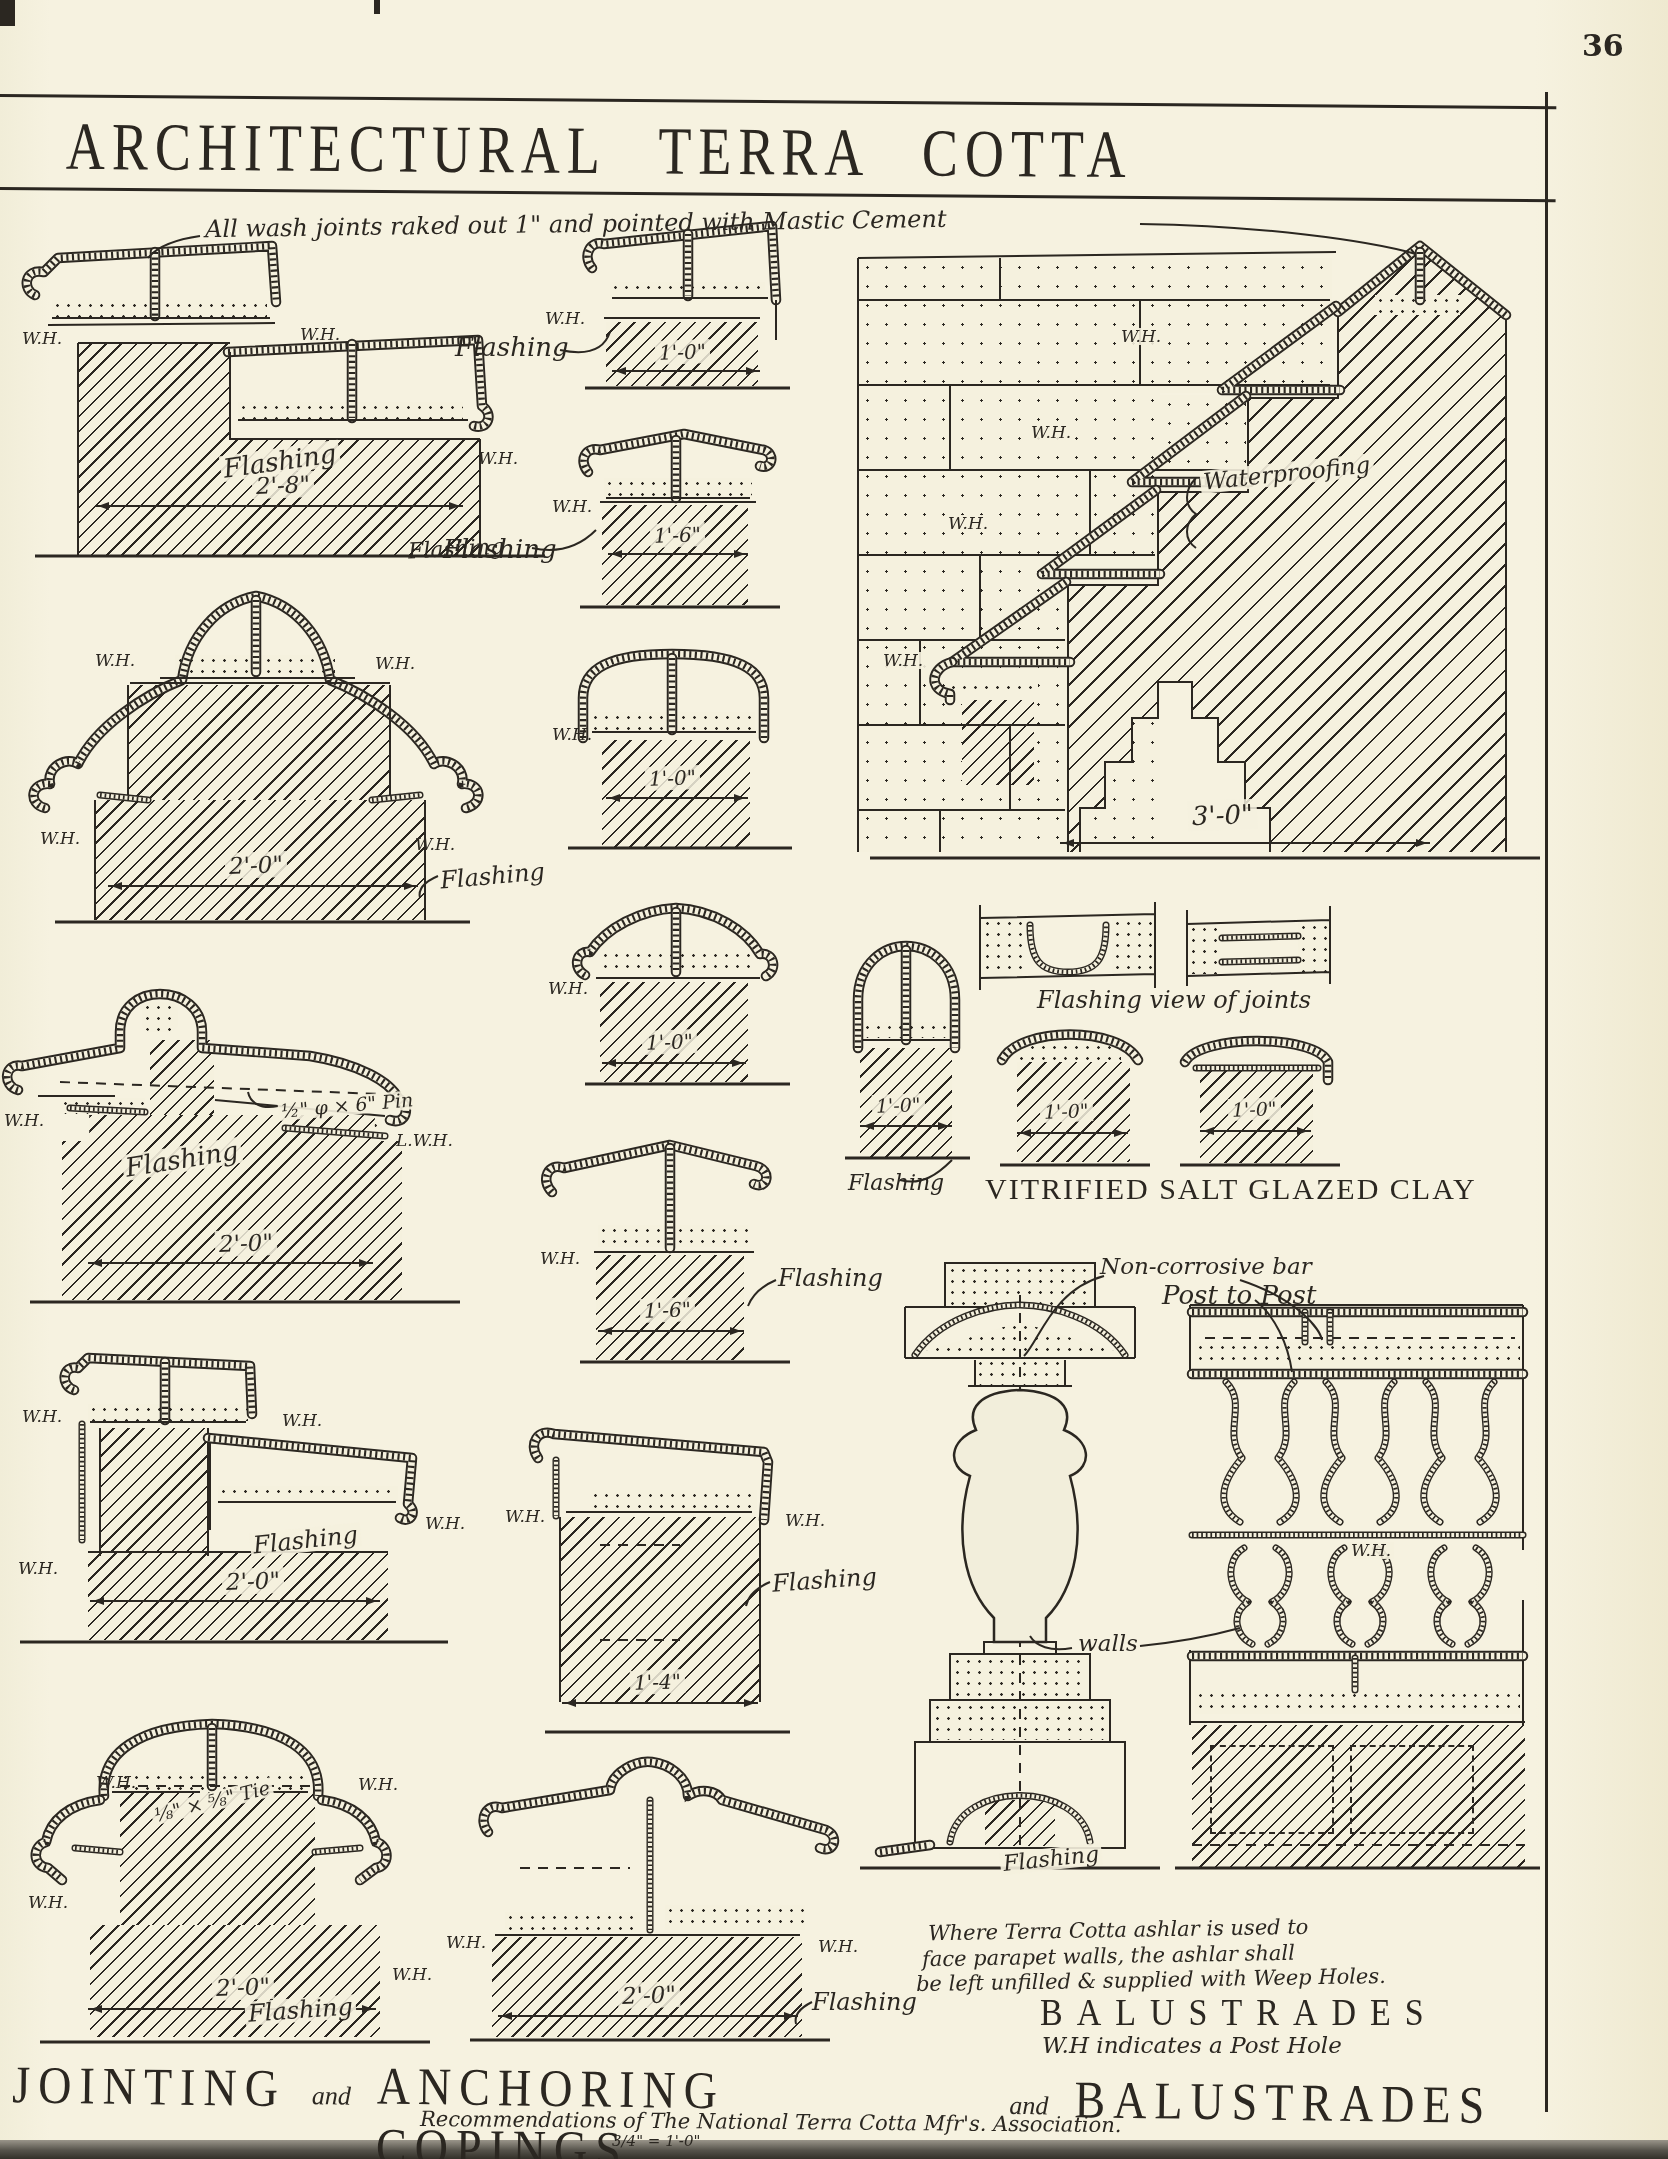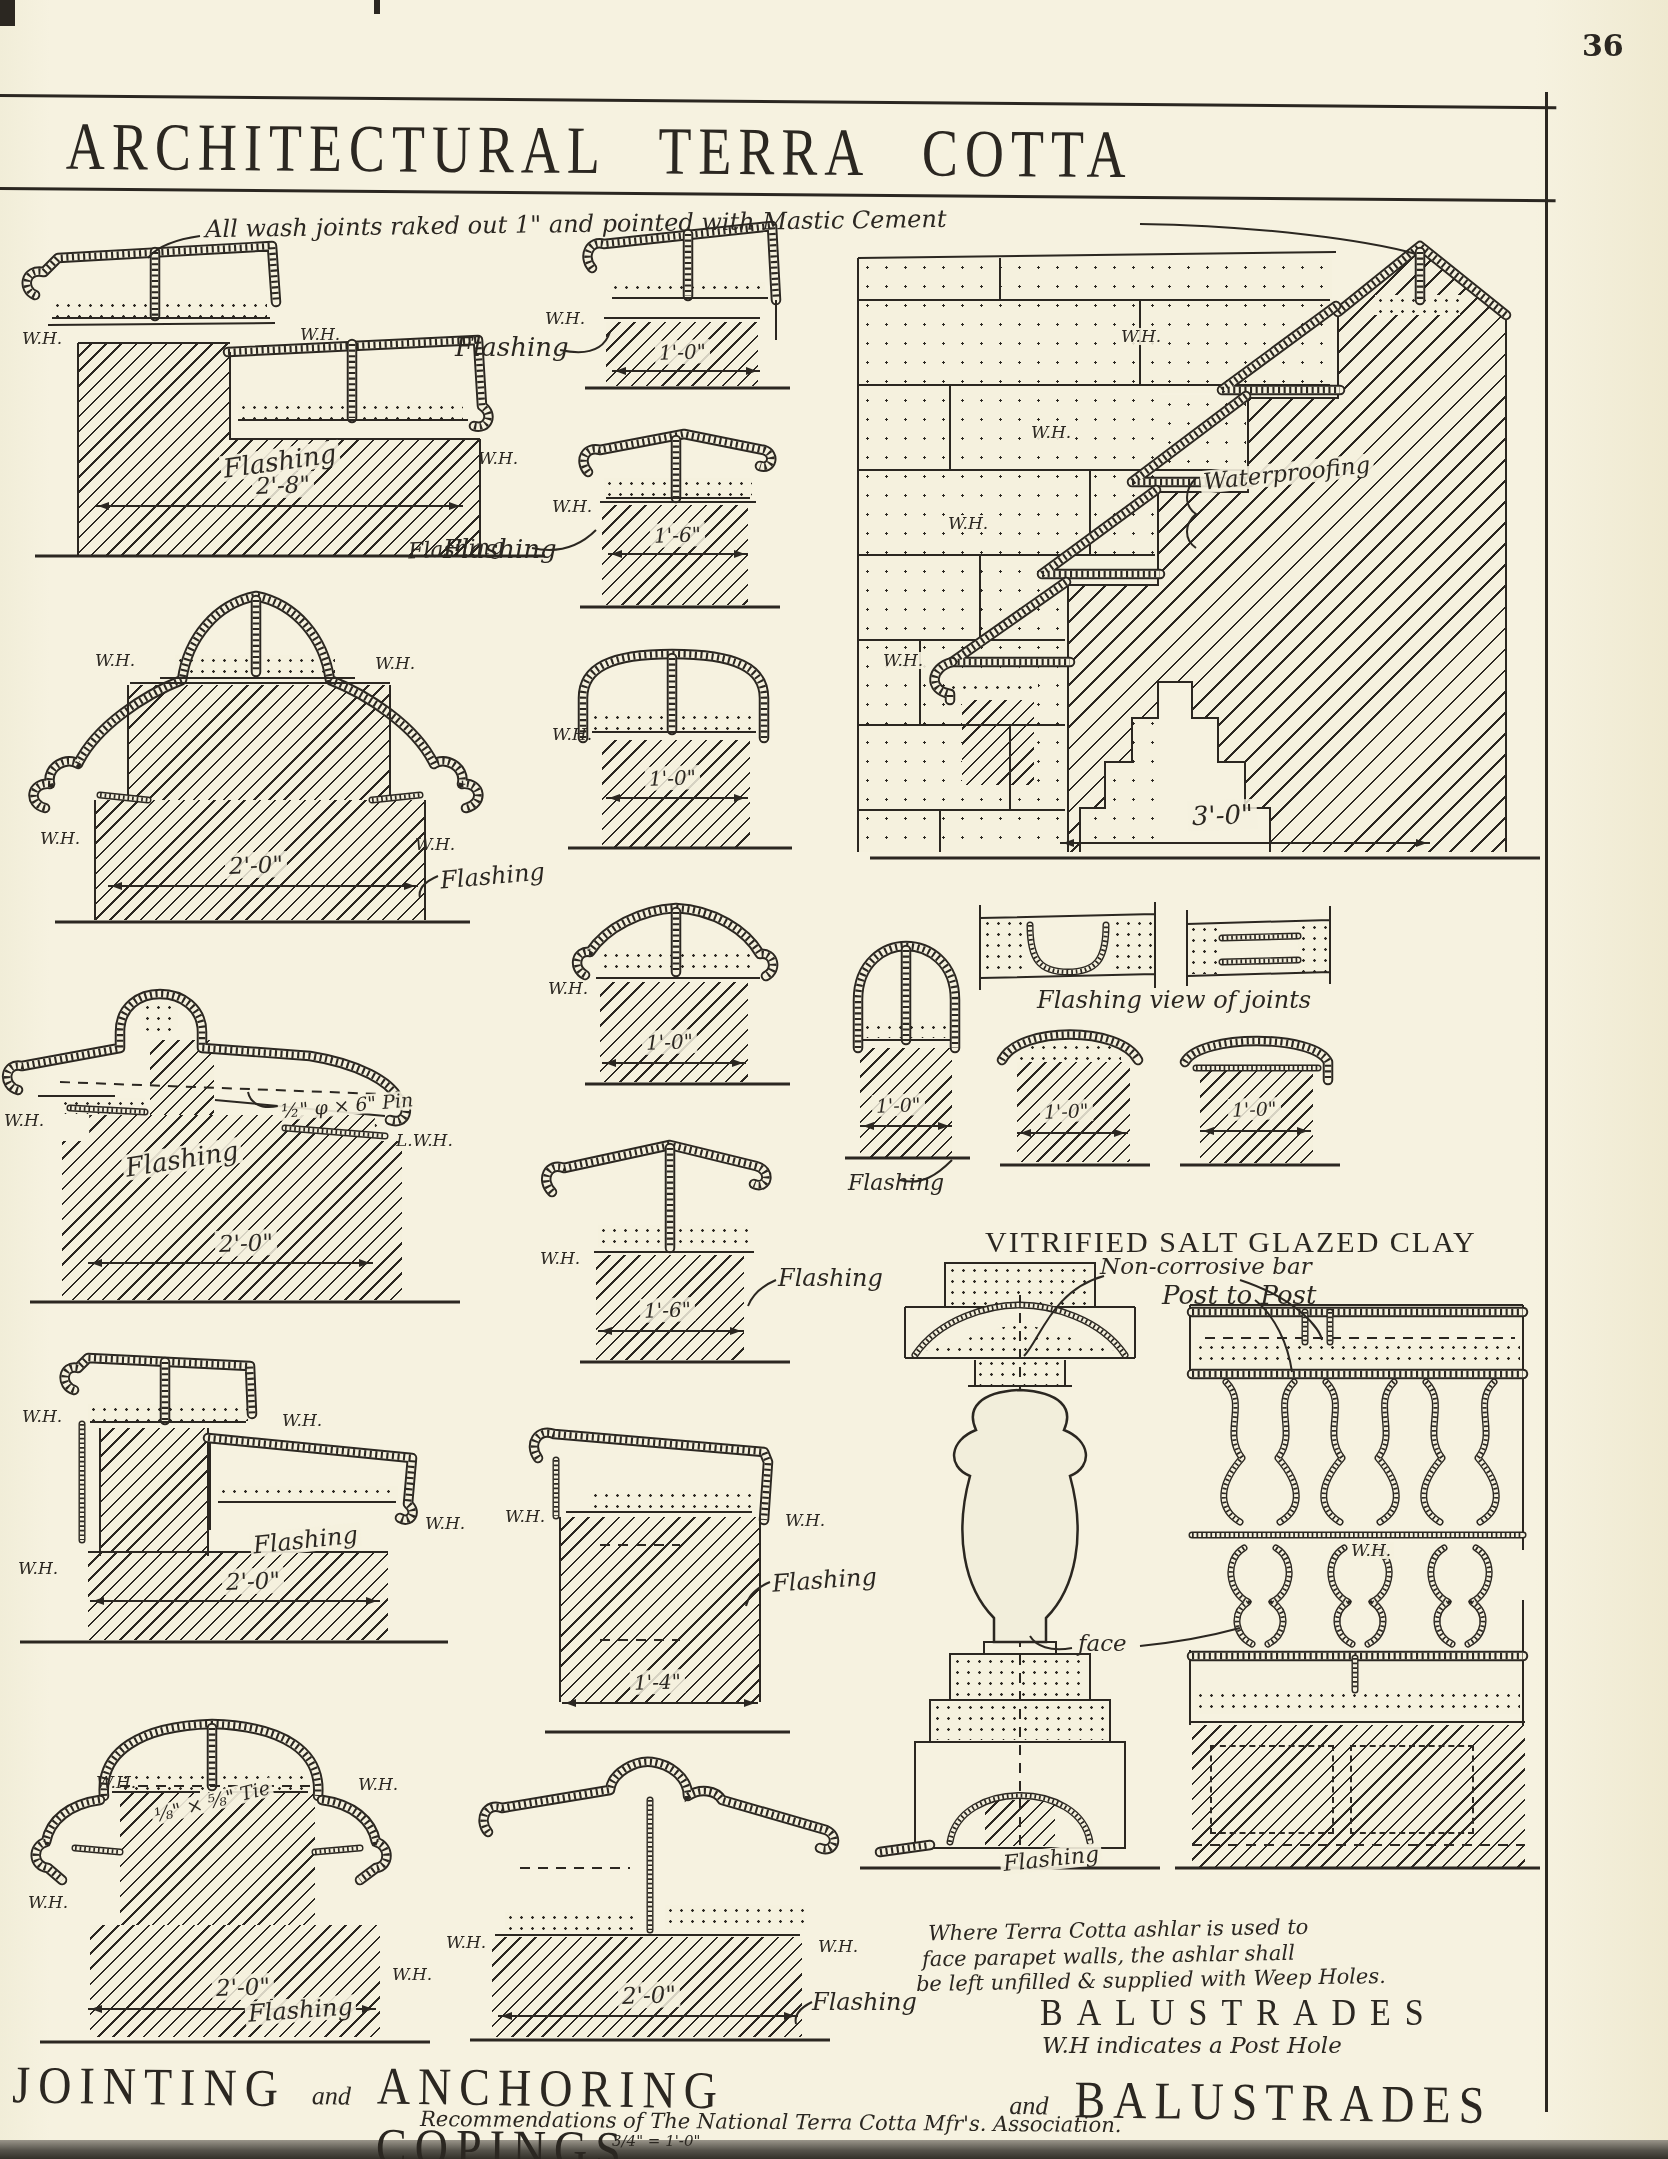--- a/index.html
+++ b/index.html
@@ -493,23 +493,23 @@
   <span class="lbl" style="left:772px;top:1568px;font-size:24px;transform:rotate(-4deg)">Flashing</span>
   <span class="lbl" style="left:812px;top:1990px;font-size:24px">Flashing</span>
   <span class="lbl" style="left:848px;top:1172px;font-size:22px">Flashing</span>
   <span class="lbl bg" style="left:1000px;top:1848px;font-size:22px;transform:rotate(-6deg)">Flashing</span>
 
   <span class="lbl bg" style="left:1200px;top:462px;font-size:23px;transform:rotate(-6deg)">Waterproofing</span>
   <span class="lbl bg" style="left:278px;top:1096px;font-size:19px;transform:rotate(-5deg)">½" φ × 6" Pin</span>
   <span class="lbl bg" style="left:150px;top:1792px;font-size:19px;transform:rotate(-14deg)">⅛" × ⅝" Tie</span>
   <span class="lbl" style="left:1100px;top:1255px;font-size:23px">Non-corrosive bar</span>
   <span class="lbl" style="left:1162px;top:1282px;font-size:26px">Post to Post</span>
-  <span class="lbl" style="left:1078px;top:1632px;font-size:23px">face</span>
+  <span class="lbl" style="left:1078px;top:1632px;font-size:23px">walls</span>
   <span class="lbl" style="left:1037px;top:988px;font-size:24px">Flashing view of joints</span>
-  <span class="cap" style="left:985px;top:1225px;font-size:30px;letter-spacing:2px">VITRIFIED SALT GLAZED CLAY</span>
+  <span class="cap" style="left:985px;top:1172px;font-size:30px;letter-spacing:2px">VITRIFIED SALT GLAZED CLAY</span>
 
   <span class="note" style="left:928px;top:1918px;transform:rotate(-1deg)">Where Terra Cotta ashlar is used to</span>
   <span class="note" style="left:922px;top:1944px;transform:rotate(-1deg)">face parapet walls, the ashlar shall</span>
   <span class="note" style="left:916px;top:1968px;transform:rotate(-1deg)">be left unfilled &amp; supplied with Weep Holes.</span>
   <span class="cap" style="left:1040px;top:1994px;font-size:34px;letter-spacing:14px;transform:scaleY(1.1)">BALUSTRADES</span>
   <span class="note" style="left:1042px;top:2032px;font-size:23px">W.H indicates a Post Hole</span>
 
   <div id="footerline">
     <span class="bigt">JOINTING</span>
     <span class="smallt">and</span>

